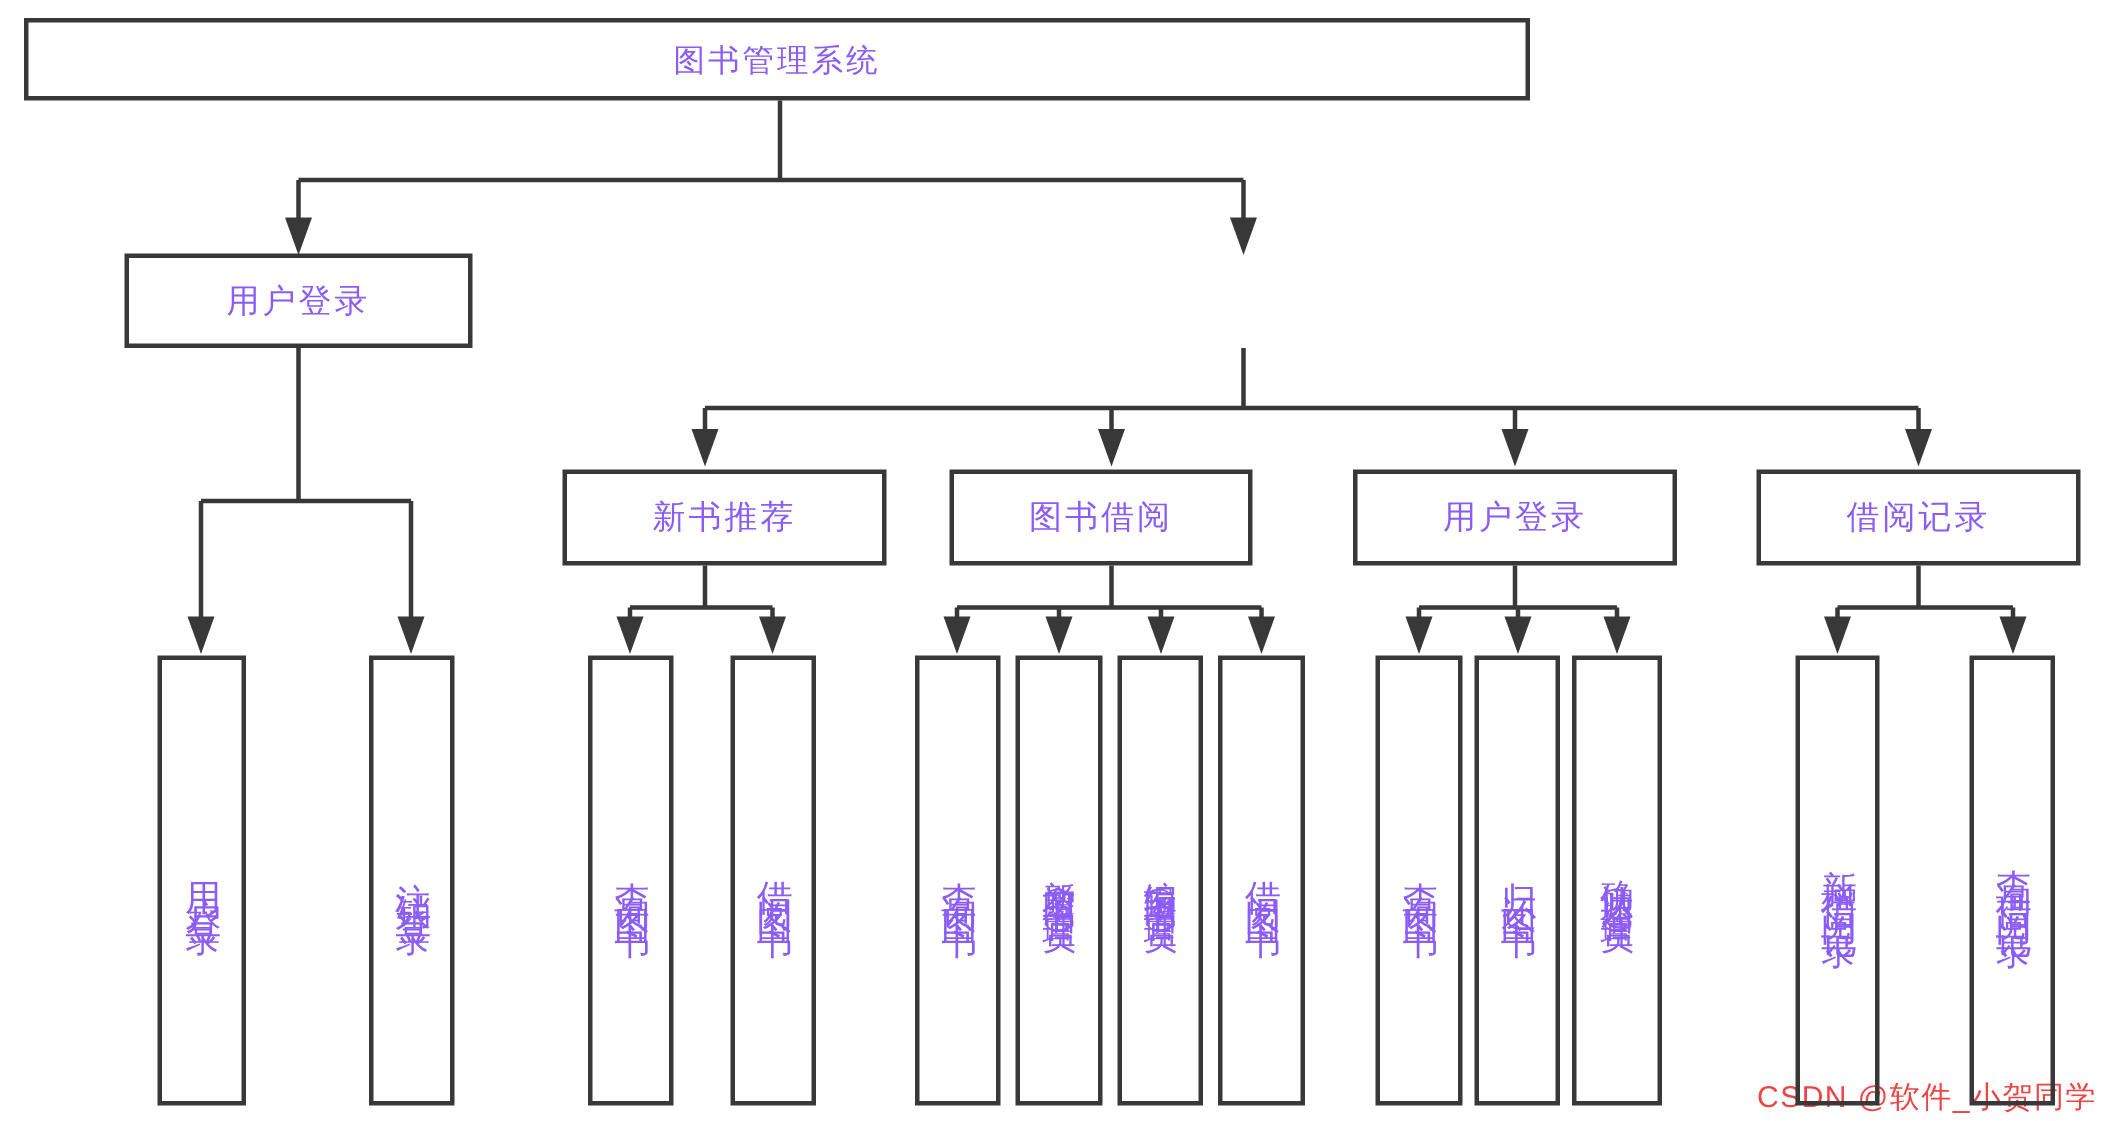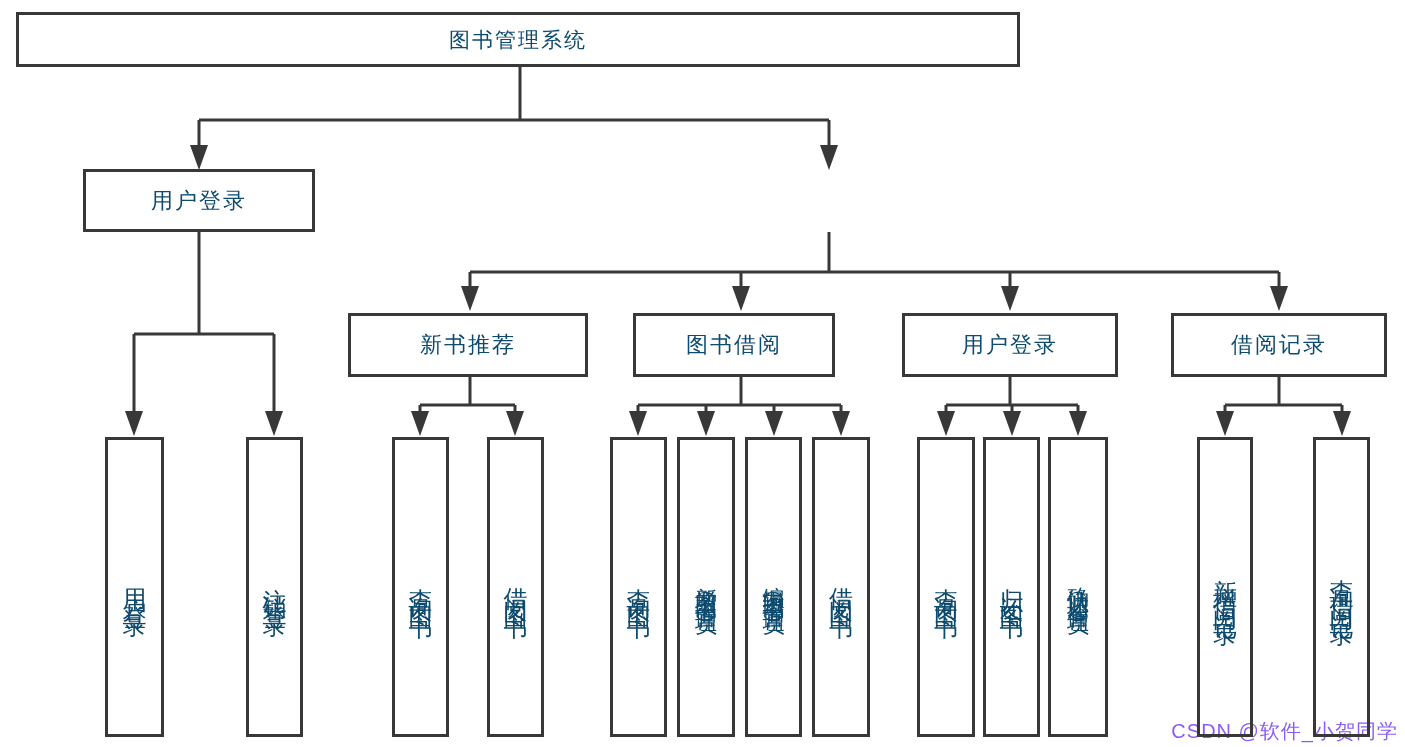--- a/index.html
+++ b/index.html
@@ -31,21 +31,21 @@
     stroke: none;
   }
   .box {
     position: absolute;
     box-sizing: border-box;
     border: 3px solid #383838;
     background: transparent;
     display: flex;
     align-items: center;
     justify-content: center;
-    color: #0c4a6e;
+    color: #8b5cf6;
     z-index: 2;
     text-align: right;
   }
   .box.h span {
     font-size: 22px;
     letter-spacing: 2px;
     white-space: nowrap;
   }
   .box.title span {
     font-size: 21px;
@@ -61,21 +61,21 @@
     font-size: 22px;
     letter-spacing: 4px;
   }
   .watermark {
     position: absolute;
     right: 7px;
     bottom: 2px;
     z-index: 0;
     font-size: 20px;
     letter-spacing: 1px;
-    color: #8b5cf6;
+    color: #ef4444;
     white-space: nowrap;
   }
 </style>
 </head>
 <body>
 
 <div class="stage">
 
   <div class="watermark">CSDN @软件_小贺同学</div>
 
@@ -116,21 +116,21 @@
   </svg>
 
   <div class="box h title" style="left:16px;top:12px;width:1004px;height:55px">
     <span>图书管理系统</span>
   </div>
 
   <div class="box h" style="left:83px;top:169px;width:232px;height:63px">
     <span>用户登录</span>
   </div>
 
-  <div class="box h" style="left:348px;top:313px;width:240px;height:64px">
+  <div class="box h" style="left:375px;top:313px;width:216px;height:64px">
     <span>新书推荐</span>
   </div>
   <div class="box h" style="left:633px;top:313px;width:202px;height:64px">
     <span>图书借阅</span>
   </div>
   <div class="box h" style="left:902px;top:313px;width:216px;height:64px">
     <span>用户登录</span>
   </div>
   <div class="box h" style="left:1171px;top:313px;width:216px;height:64px">
     <span>借阅记录</span>

